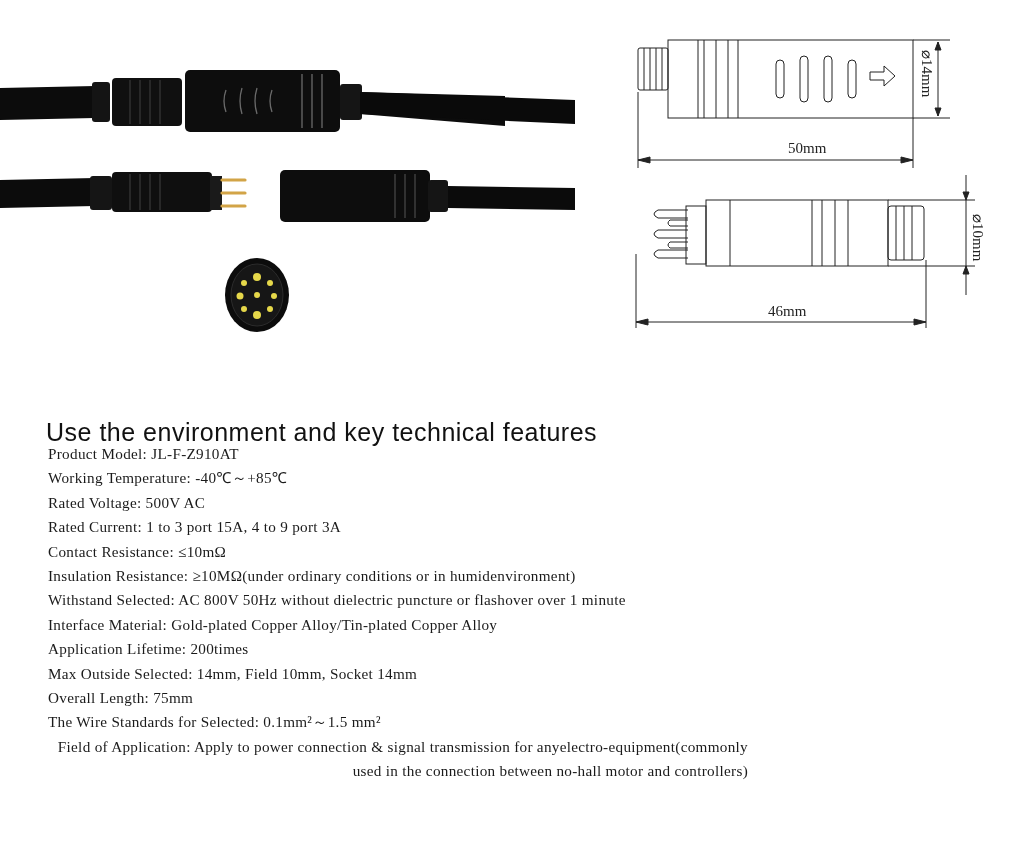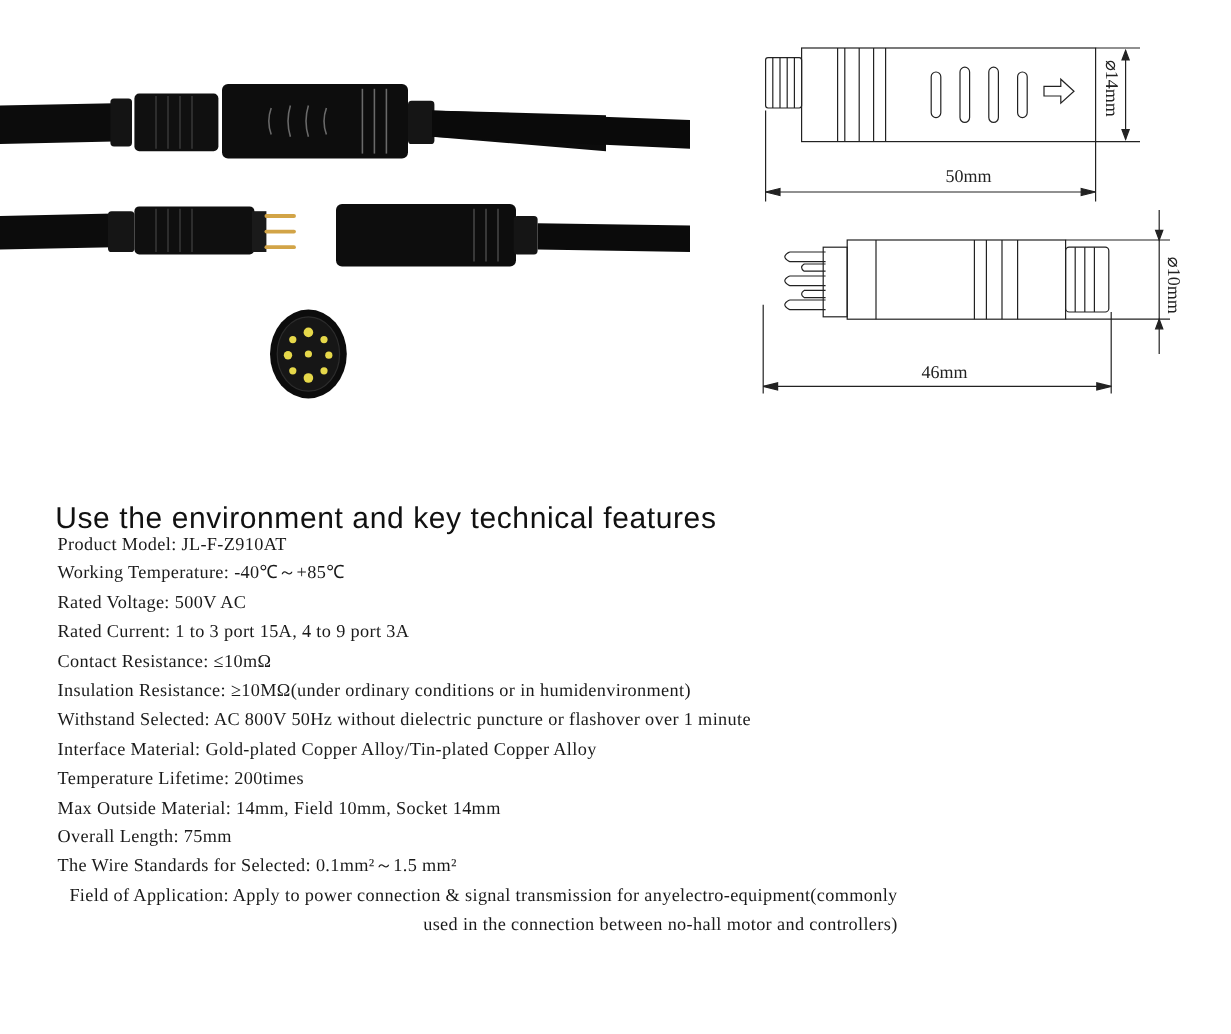--- a/index.html
+++ b/index.html
@@ -155,18 +155,18 @@
 
 <ul class="specs">
   <li class="spec"><span class="k">Product Model</span><span>JL-F-Z910AT</span></li>
   <li class="spec"><span class="k">Working Temperature</span><span>-40℃～+85℃</span></li>
   <li class="spec"><span class="k">Rated Voltage</span><span>500V AC</span></li>
   <li class="spec"><span class="k">Rated Current</span><span>1 to 3 port 15A, 4 to 9 port 3A</span></li>
   <li class="spec"><span class="k">Contact Resistance</span><span>≤10mΩ</span></li>
   <li class="spec"><span class="k">Insulation Resistance</span><span>≥10MΩ(under ordinary conditions or in humidenvironment)</span></li>
   <li class="spec"><span class="k">Withstand Selected</span><span>AC 800V 50Hz without dielectric puncture or flashover over 1 minute</span></li>
   <li class="spec"><span class="k">Interface Material</span><span>Gold-plated Copper Alloy/Tin-plated Copper Alloy</span></li>
-  <li class="spec"><span class="k">Temperature Lifetime</span><span>200times</span></li>
-  <li class="spec"><span class="k">Max Outside Material</span><span>14mm, Field 10mm, Socket 14mm</span></li>
+  <li class="spec"><span class="k">Application Lifetime</span><span>200times</span></li>
+  <li class="spec"><span class="k">Max Outside Selected</span><span>14mm, Field 10mm, Socket 14mm</span></li>
   <li class="spec"><span class="k">Overall Length</span><span>75mm</span></li>
   <li class="spec"><span class="k">The Wire Standards for Selected</span><span>0.1mm²～1.5 mm²</span></li>
   <li class="spec wrap"><span class="k">Field of Application</span><span>Apply to power connection &amp; signal transmission for anyelectro-equipment(commonly used in the connection between no-hall motor and controllers)</span></li>
 </ul>
 
 </body></html>

